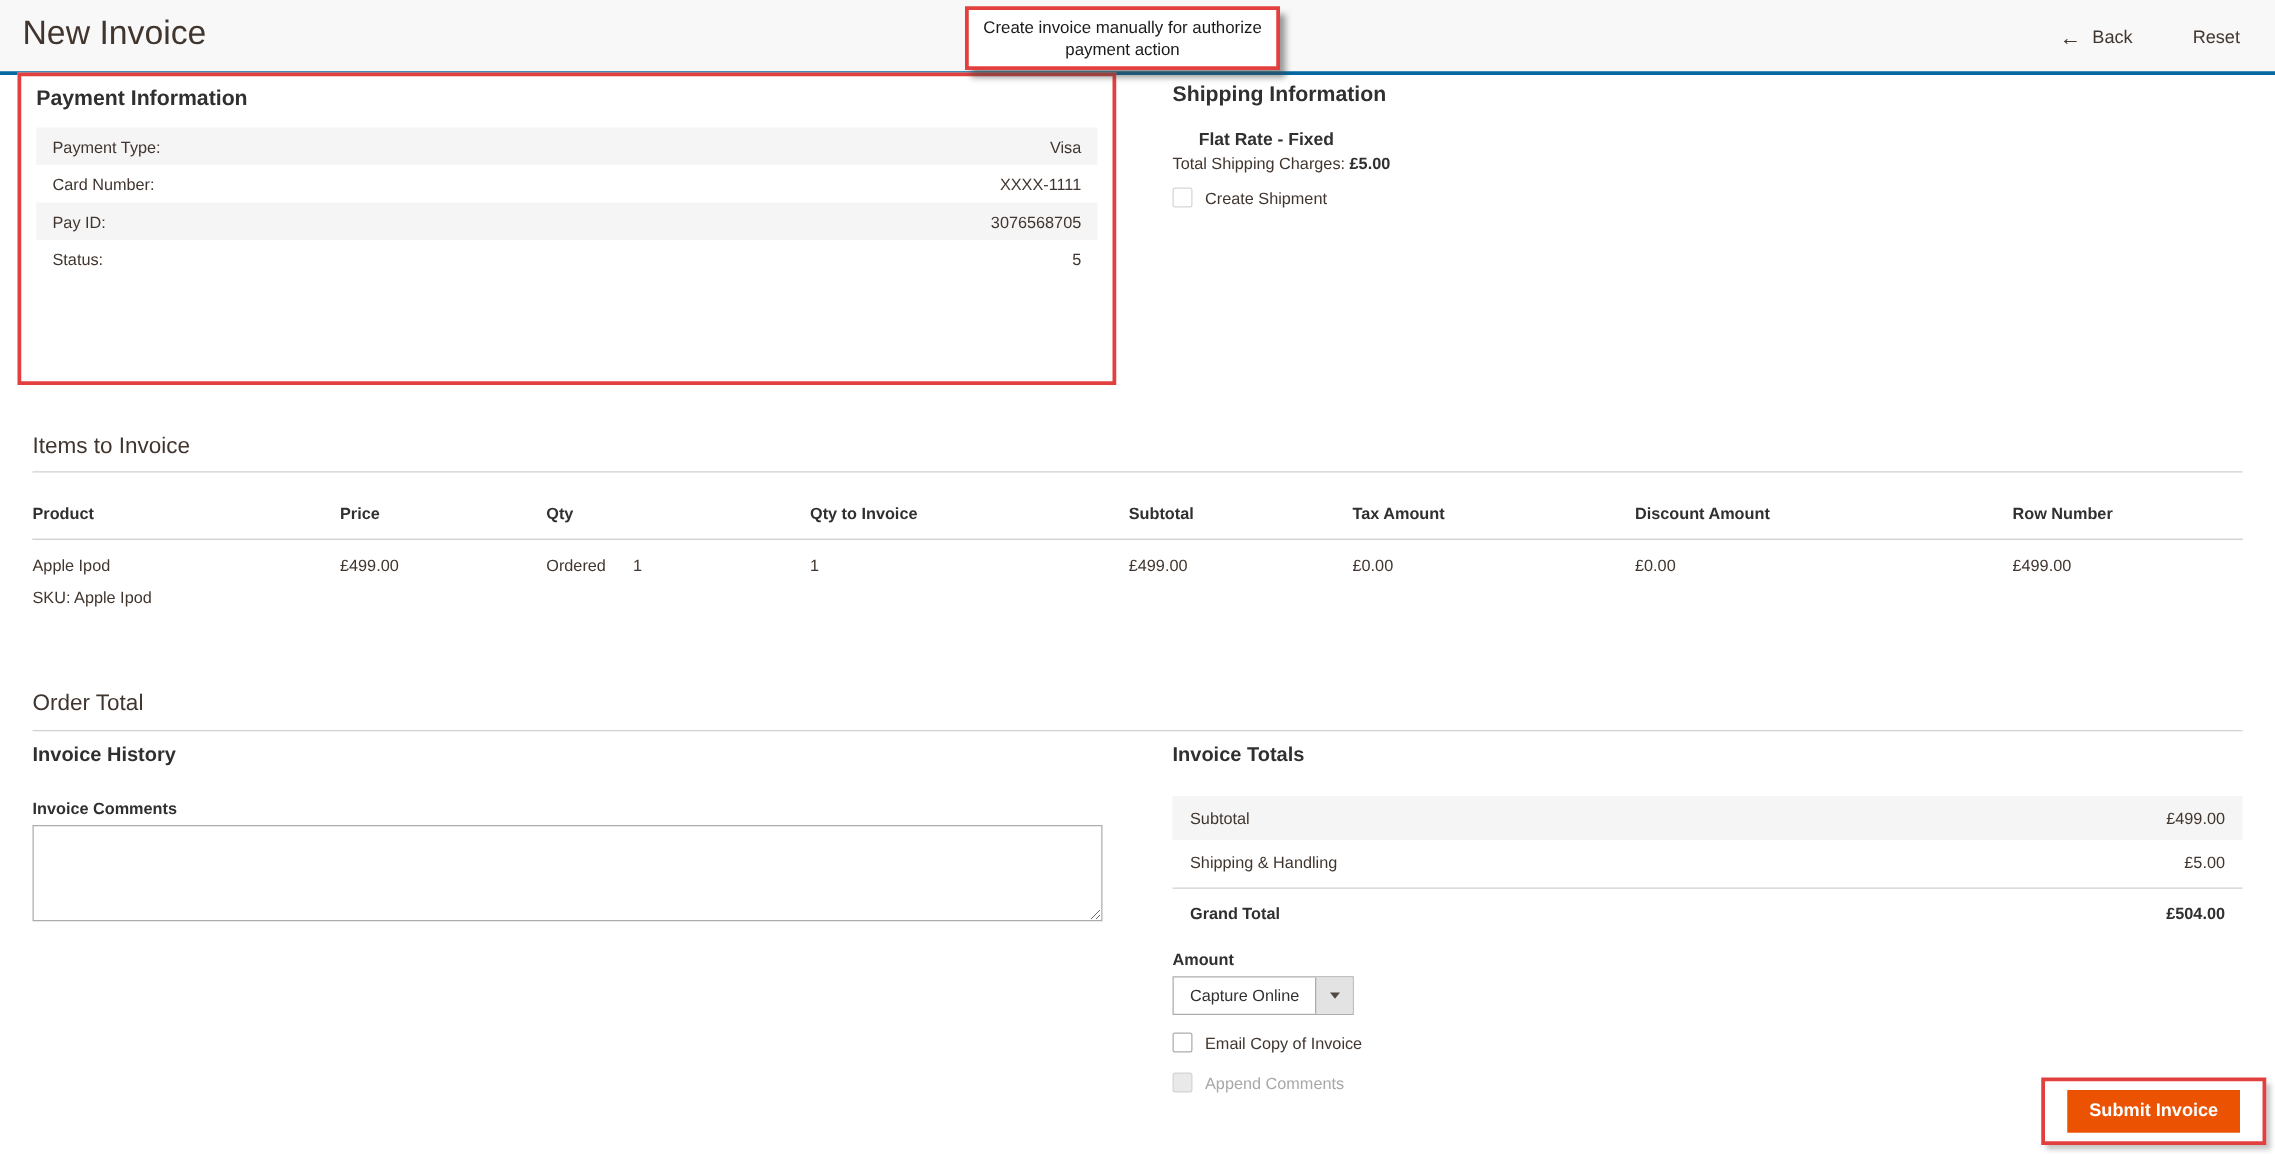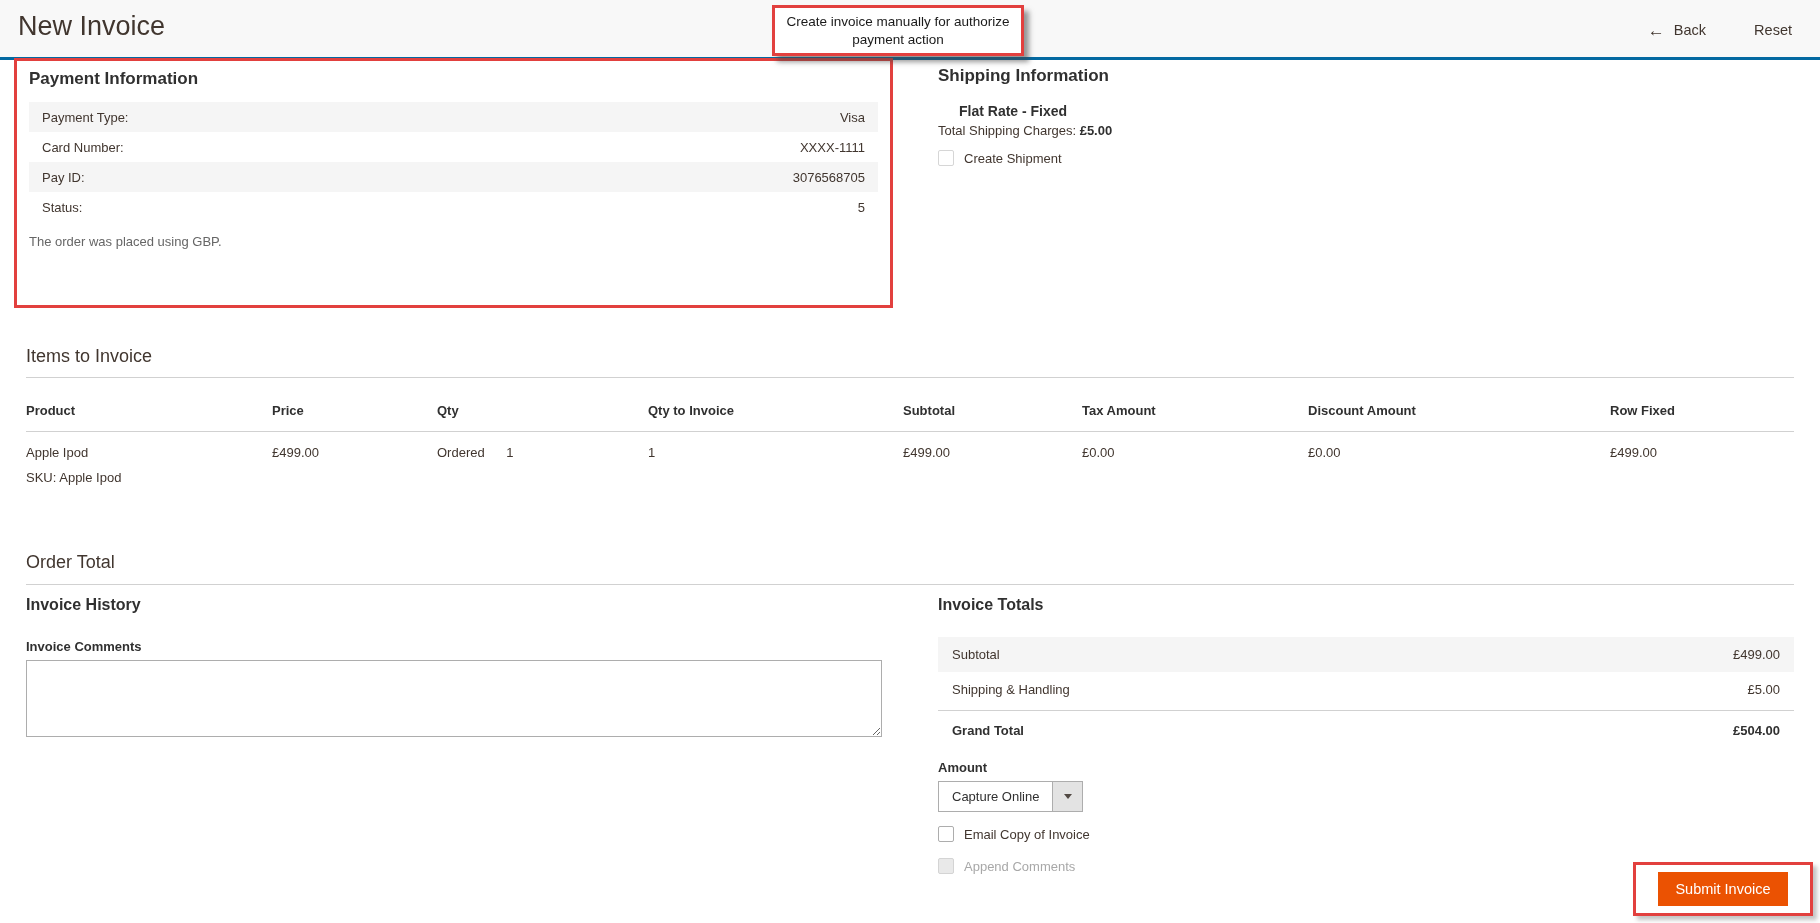--- a/index.html
+++ b/index.html
@@ -70,21 +70,21 @@
   .total-row.grand{border-top:1px solid var(--line);font-weight:700;color:var(--heading);margin-top:3px;padding-top:12px;}
   .amount-label{margin-top:12px;font-size:13px;font-weight:700;color:var(--heading);}
   .select{margin-top:6px;display:inline-flex;height:31px;border:1px solid var(--inputborder);background:#fff;cursor:pointer;}
   .select-value{padding:0 13px;line-height:29px;font-size:13px;color:var(--heading);}
   .select-arrow{width:30px;background:#e3e3e3;border-left:1px solid var(--inputborder);display:flex;align-items:center;justify-content:center;}
   .select-arrow::after{content:"";border-left:4px solid transparent;border-right:4px solid transparent;border-top:5px solid #514943;}
 
   
   .submit-box{position:absolute;left:1633px;top:862px;width:180px;height:54px;border:3px solid var(--red);
     display:flex;align-items:center;justify-content:center;box-shadow:4px 4px 4px rgba(90,90,90,0.35);background:#fff;}
-  .submit-btn{background:var(--orange);border:1px solid var(--orange);color:#fff;font-weight:400;font-size:14.5px;
+  .submit-btn{background:var(--orange);border:1px solid var(--orange);color:#fff;font-weight:700;font-size:14.5px;
     padding:8px 16px;cursor:pointer;font-family:inherit;}
 </style>
 </head>
 <body>
 
 <div class="page">
 
   <div class="header">
     <h1 class="page-title">New Invoice</h1>
     <div class="header-actions">
@@ -113,21 +113,20 @@
       </div>
       <div class="pay-row gray">
         <span>Pay ID:</span>
         <span>3076568705</span>
       </div>
       <div class="pay-row">
         <span>Status:</span>
         <span>5</span>
       </div>
     </div>
-    <div class="pay-note">The order was placed using GBP.</div>
   </div>
 
   <div class="shipping">
     <h3 class="section-title">Shipping Information</h3>
     <div class="ship-method">Flat Rate - Fixed</div>
     <div class="ship-charges">
       <span>Total Shipping Charges:</span>
       <b>£5.00</b>
     </div>
     <label class="check-row">
@@ -151,21 +150,21 @@
     </colgroup>
     <thead>
       <tr>
         <th>Product</th>
         <th>Price</th>
         <th>Qty</th>
         <th>Qty to Invoice</th>
         <th>Subtotal</th>
         <th>Tax Amount</th>
         <th>Discount Amount</th>
-        <th>Row Fixed</th>
+        <th>Row Number</th>
       </tr>
     </thead>
     <tbody>
       <tr>
         <td>
           <span>Apple Ipod</span>
           <span class="sku-line">SKU: Apple Ipod</span>
         </td>
         <td>£499.00</td>
         <td>

